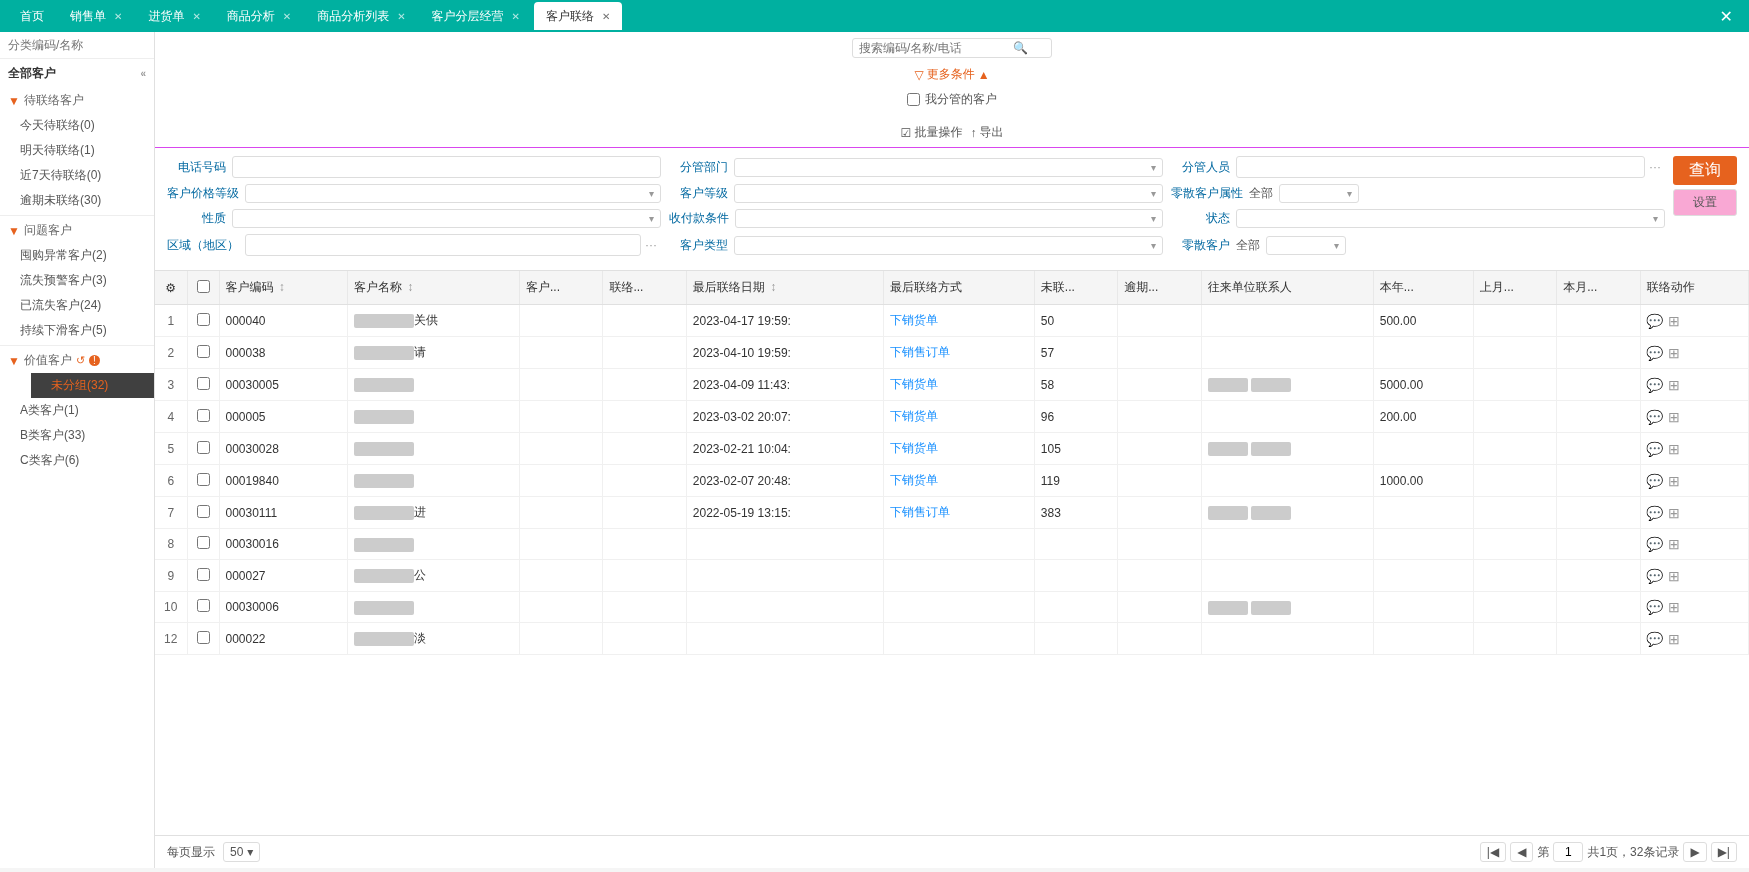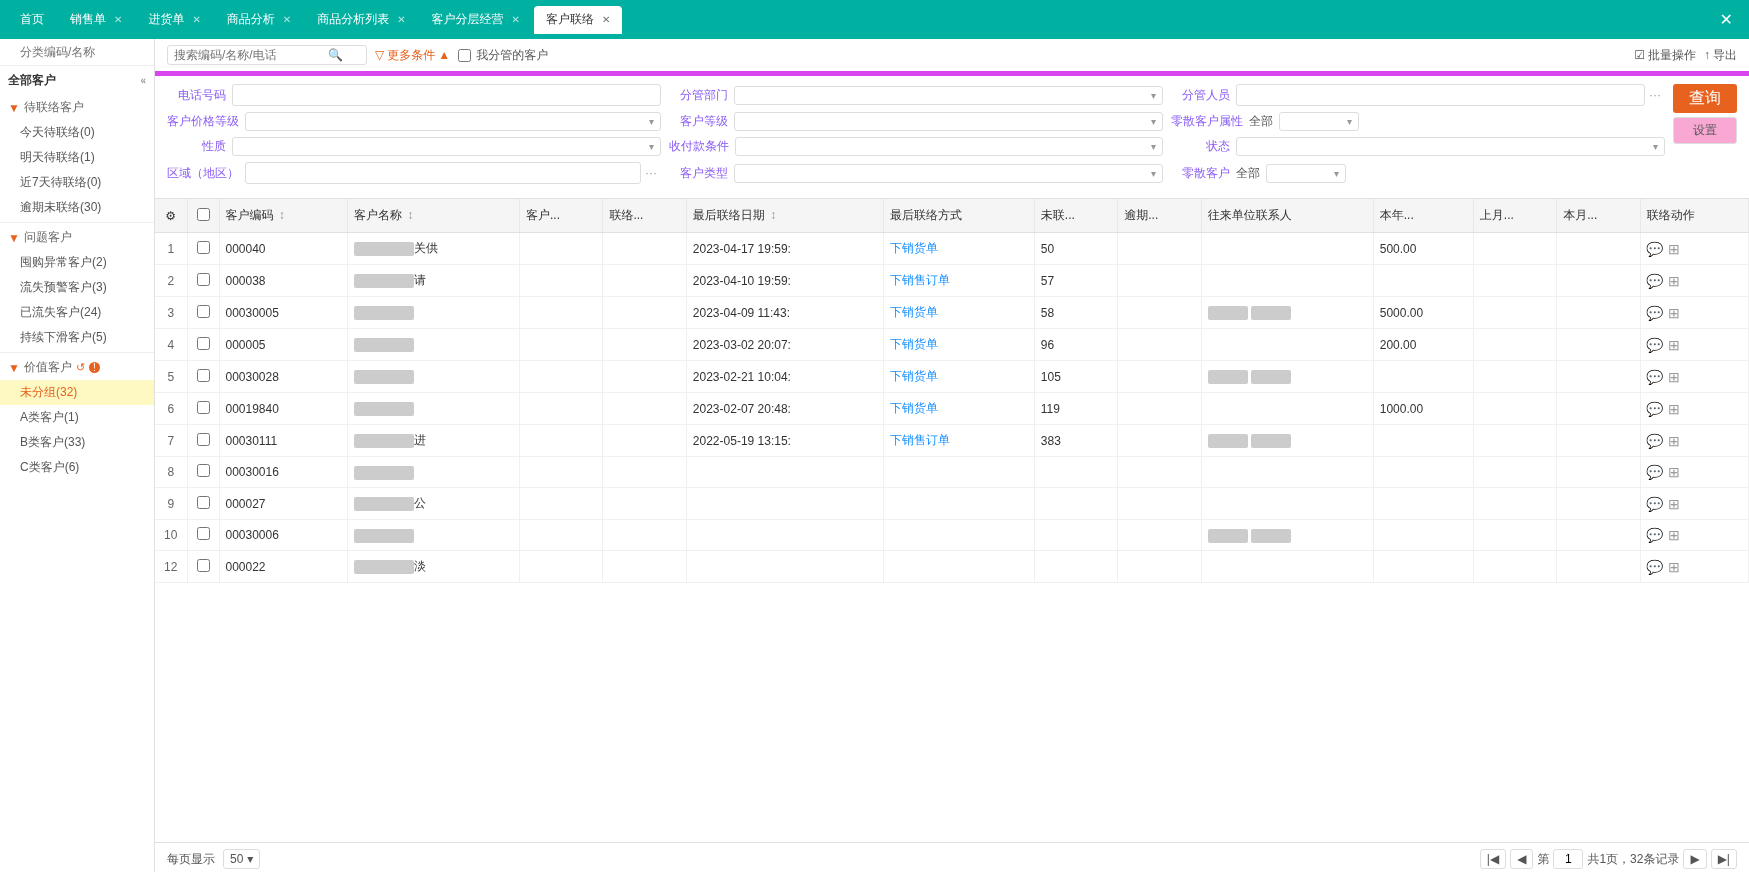--- a/index.html
+++ b/index.html
@@ -3,21 +3,21 @@
   <meta charset="utf-8">
   <style>
     * { box-sizing: border-box; margin: 0; padding: 0; font-family: 'Microsoft YaHei', Arial, sans-serif; font-size: 12px; }
     body { background: #f5f5f5; overflow: hidden; }
 
     
     .top-nav {
       display: flex;
       align-items: center;
       background: #00b0a0;
-      height: 39px;
+      height: 32px;
       padding: 0 8px;
       gap: 2px;
     }
     .nav-tab {
       display: flex;
       align-items: center;
       padding: 0 12px;
       height: 28px;
       border-radius: 4px 4px 0 0;
       color: #fff;
@@ -43,21 +43,21 @@
       background: #fff;
       border-right: 1px solid #e0e0e0;
       display: flex;
       flex-direction: column;
       overflow-y: auto;
       flex-shrink: 0;
     }
     .sidebar-search {
       display: flex;
       align-items: flex-start;
-      padding: 6px 20px;
+      padding: 6px 8px;
       border-bottom: 1px solid #eee;
       gap: 4px;
     }
     .sidebar-search input {
       flex: 1;
       border: none;
       outline: none;
       font-size: 12px;
       color: #999;
     }
@@ -79,39 +79,40 @@
       color: #666;
       cursor: pointer;
       font-size: 12px;
     }
     .sidebar-item {
       padding: 4px 8px 4px 20px;
       color: #555;
       cursor: pointer;
       font-size: 12px;
     }
-    .sidebar-item.active { background: #fef9c3; color: #e6621e; }
+    .sidebar-item.active { background: #404040; color: #e6621e; margin-left: 31px; }
     .sidebar-divider { height: 1px; background: #eee; margin: 2px 0; }
 
     
     .content-area {
       flex: 1;
       display: flex;
       flex-direction: column;
       overflow: hidden;
     }
 
     
     .filter-bar {
       background: #fff;
-      border-bottom: 5px solid #d946ef;
+      border-bottom: 1px solid #d946ef;
       padding: 6px 12px;
       display: flex;
       align-items: center;
       gap: 8px;
+      flex-direction: column;
     }
     .filter-search-input {
       display: flex;
       align-items: center;
       border: 1px solid #ddd;
       border-radius: 3px;
       padding: 2px 6px;
       gap: 4px;
       width: 200px;
     }
@@ -163,21 +164,21 @@
       gap: 8px;
       margin-bottom: 6px;
     }
     .filter-field {
       display: flex;
       align-items: center;
       flex: 1;
       min-width: 0;
     }
     .filter-label {
-      color: #8b5cf6;
+      color: #0369a1;
       white-space: nowrap;
       min-width: 65px;
       text-align: right;
       padding-right: 6px;
       font-family: Liberation Serif, serif;
     }
     .filter-input {
       flex: 1;
       border: 1px solid #ddd;
       border-radius: 3px;

